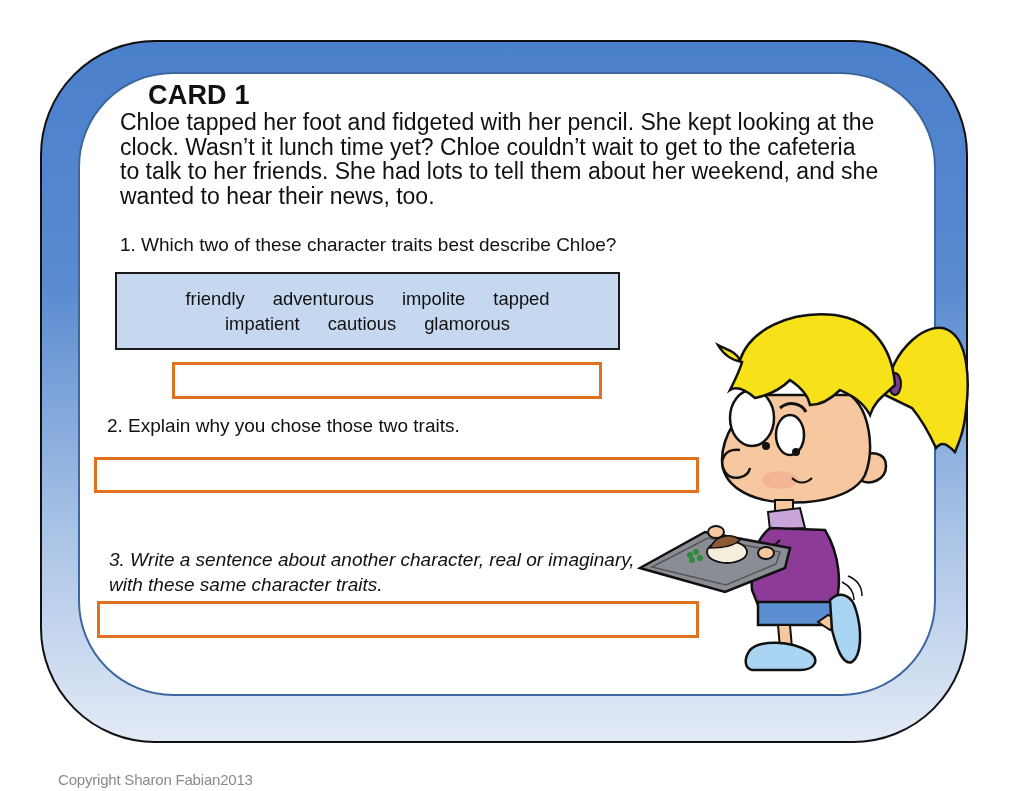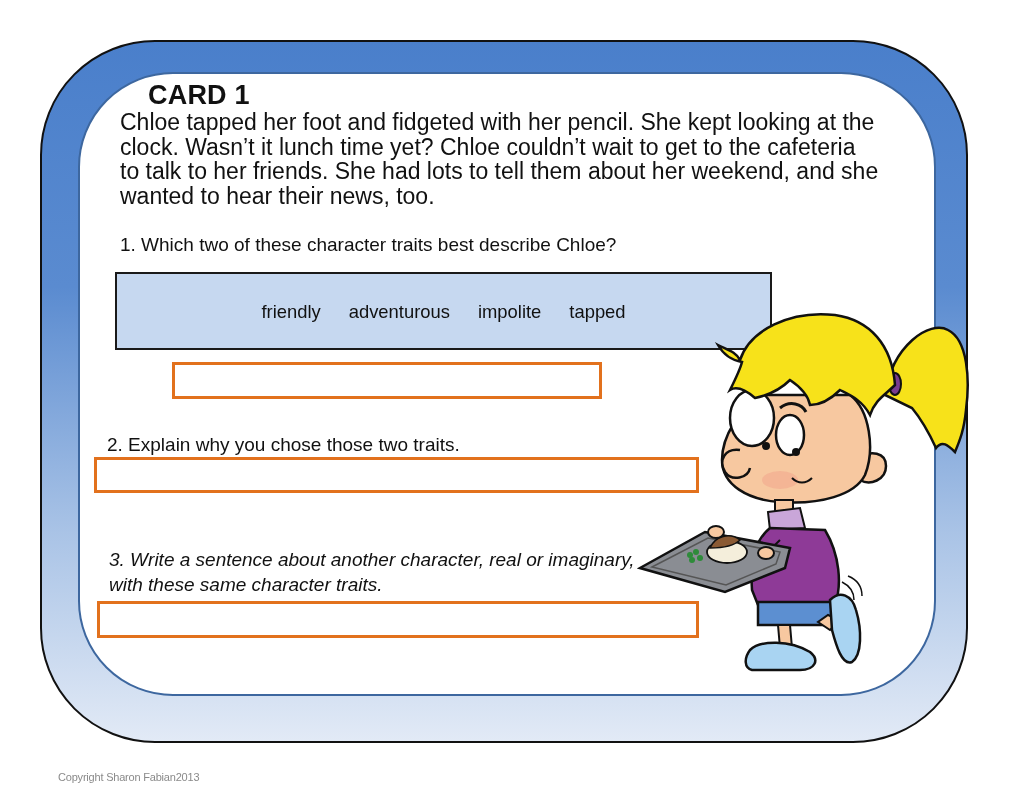--- a/index.html
+++ b/index.html
@@ -22,57 +22,62 @@
   }
   .title {
     position:absolute; left:148px; top:80px; font-size:27px; font-weight:bold; letter-spacing:0.2px;
   }
   .story {
     position:absolute; left:120px; top:110px; width:760px;
     font-size:23px; line-height:24.5px;
   }
   .q { position:absolute; font-size:19px; line-height:24.5px; }
   .q1 { left:120px; top:233px; }
-  .q2 { left:107px; top:433px; }
+  .q2 { left:107px; top:414px; }
   .q3 { left:109px; top:548px; width:560px;font-style:italic; }
   .traits {
-    position:absolute; left:115px; top:272px; width:657px; height:78px;
+    position:absolute; left:115px; top:272px; width:505px; height:78px;
     background:#C6D8F0; border:2px solid #1a1a1a; box-sizing:border-box;
     display:flex; flex-direction:column; align-items:center; justify-content:center;
     font-size:18.4px; line-height:25px;
   }
   .trait-row { display:flex; gap:28px; }
   .answer {
     position:absolute; border:3px solid #E2711D; background:#fff; box-sizing:border-box;
   }
   .a1 { left:172px; top:362px; width:430px; height:37px; }
   .a2 { left:94px; top:457px; width:605px; height:36px; }
   .a3 { left:97px; top:601px; width:602px; height:37px; }
   .copyright {
-    position:absolute; left:58px; top:771px; font-size:11px; color:#8a8a8a; letter-spacing:-0.2px;
+    position:absolute; left:58px; top:771px; font-size:15px; color:#8a8a8a; letter-spacing:-0.2px;
   }
   .girl { position:absolute; left:630px; top:300px; width:350px; height:380px; }
 </style>
 </head>
 <body>
 
 <div class="frame"></div>
 <div class="panel"></div>
 
 <div class="title">CARD 1</div>
 <div class="story">Chloe tapped her foot and fidgeted with her pencil.  She kept looking at the clock. Wasn’t it lunch time yet?  Chloe couldn’t wait to get to the cafeteria to talk to her friends.  She had lots to tell them about her weekend, and she wanted to hear their news, too.</div>
 
 <div class="q q1">1. Which two of these character traits best describe Chloe?</div>
 
 <div class="traits">
   <div class="trait-row">
     <span>friendly</span>
     <span>adventurous</span>
     <span>impolite</span>
     <span>tapped</span>
+  </div>
+  <div class="trait-row">
+    <span>impatient</span>
+    <span>cautious</span>
+    <span>glamorous</span>
   </div>
 </div>
 
 <div class="answer a1"></div>
 
 <div class="q q2">2. Explain why you chose those two traits.</div>
 <div class="answer a2"></div>
 
 <div class="q q3">3. Write a sentence about another character, real or imaginary, with these same character traits.</div>
 <div class="answer a3"></div>

